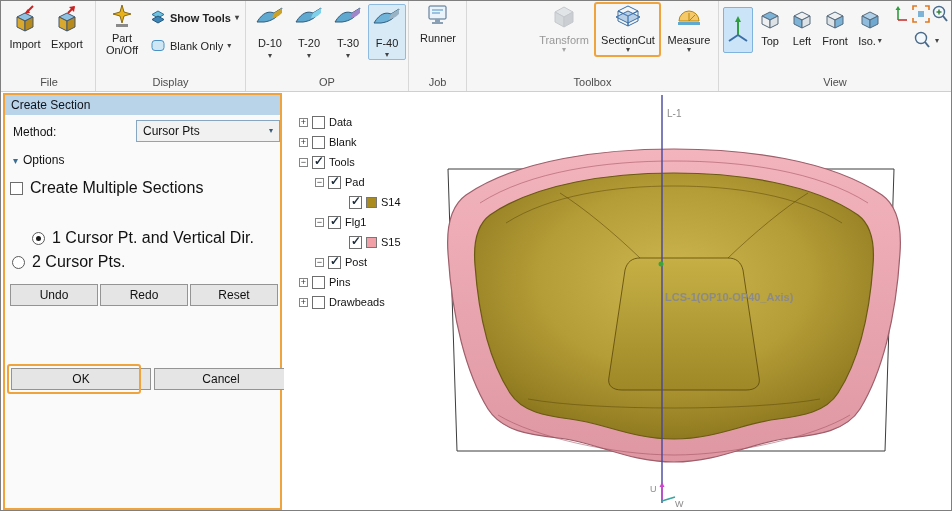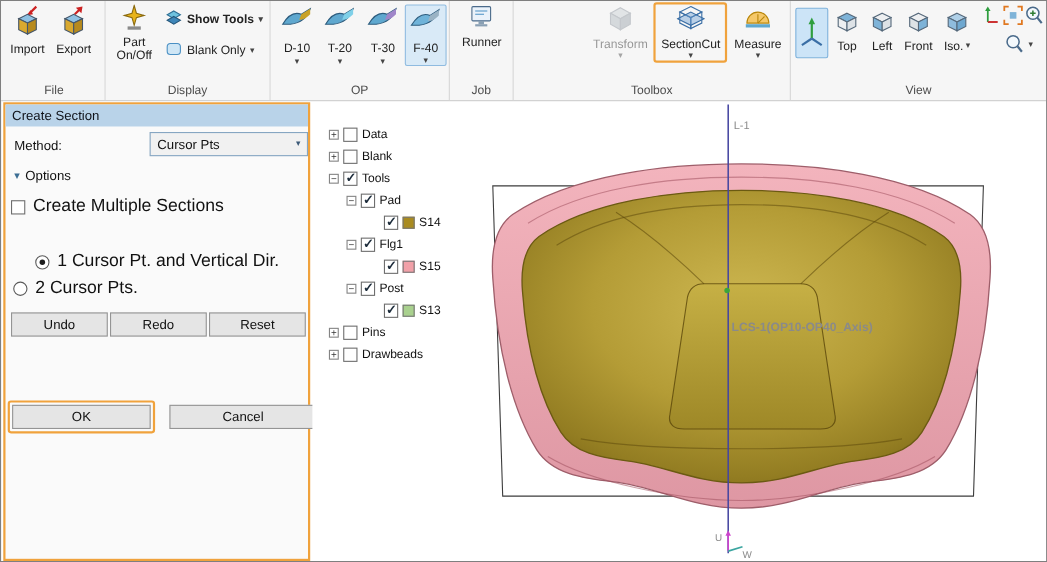--- a/index.html
+++ b/index.html
@@ -330,21 +330,21 @@
     </div>
     <div class="radiorow" style="left:7px;top:158px;">
       <span class="radio"></span>
       <span>2 Cursor Pts.</span>
     </div>
 
     <div class="pbtn" style="left:5px;top:189px;width:88px;">Undo</div>
     <div class="pbtn" style="left:95px;top:189px;width:88px;">Redo</div>
     <div class="pbtn" style="left:185px;top:189px;width:88px;">Reset</div>
 
-    <div class="pbtn" style="left:6px;top:273px;width:126px;">OK</div>
+    <div class="pbtn" style="left:6px;top:273px;width:140px;">OK</div>
     <div class="orange-box" style="left:2px;top:269px;width:134px;height:30px;"></div>
     <div class="pbtn" style="left:149px;top:273px;width:134px;">Cancel</div>
   </div>
 
   <div class="viewport">
 
     <svg width="667" height="417" viewBox="0 0 667 417">
       <defs>
         <radialGradient id="goldG" cx="50%" cy="40%" r="68%">
           <stop offset="0%" stop-color="#CDB751"></stop>
@@ -424,25 +424,20 @@
       <div class="tree-row lv2">
         <span class="cb checked"></span>
         <span class="swatch" style="background: rgb(242, 160, 168);"></span>
         <span>S15</span>
       </div>
       <div class="tree-row lv1">
         <span class="expand">−</span>
         <span class="cb checked"></span>
         <span>Post</span>
       </div>
-      <div class="tree-row lv2">
-        <span class="cb checked"></span>
-        <span class="swatch" style="background: rgb(169, 209, 142);"></span>
-        <span>S13</span>
-      </div>
       <div class="tree-row lv0">
         <span class="expand">+</span>
         <span class="cb"></span>
         <span>Pins</span>
       </div>
       <div class="tree-row lv0">
         <span class="expand">+</span>
         <span class="cb"></span>
         <span>Drawbeads</span>
       </div>

